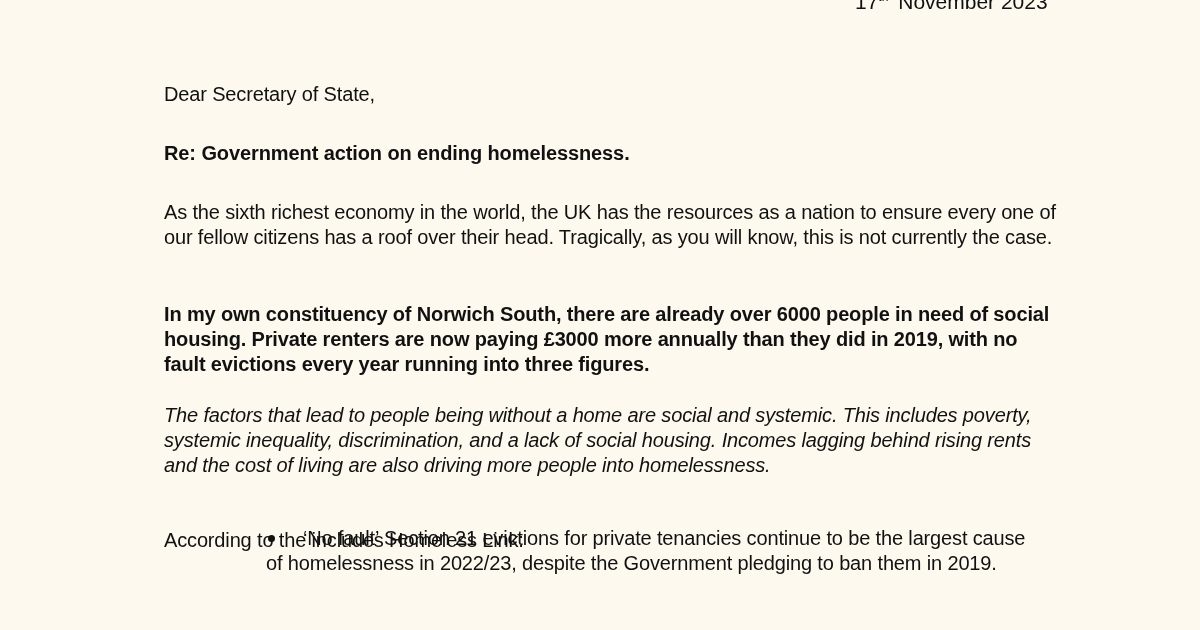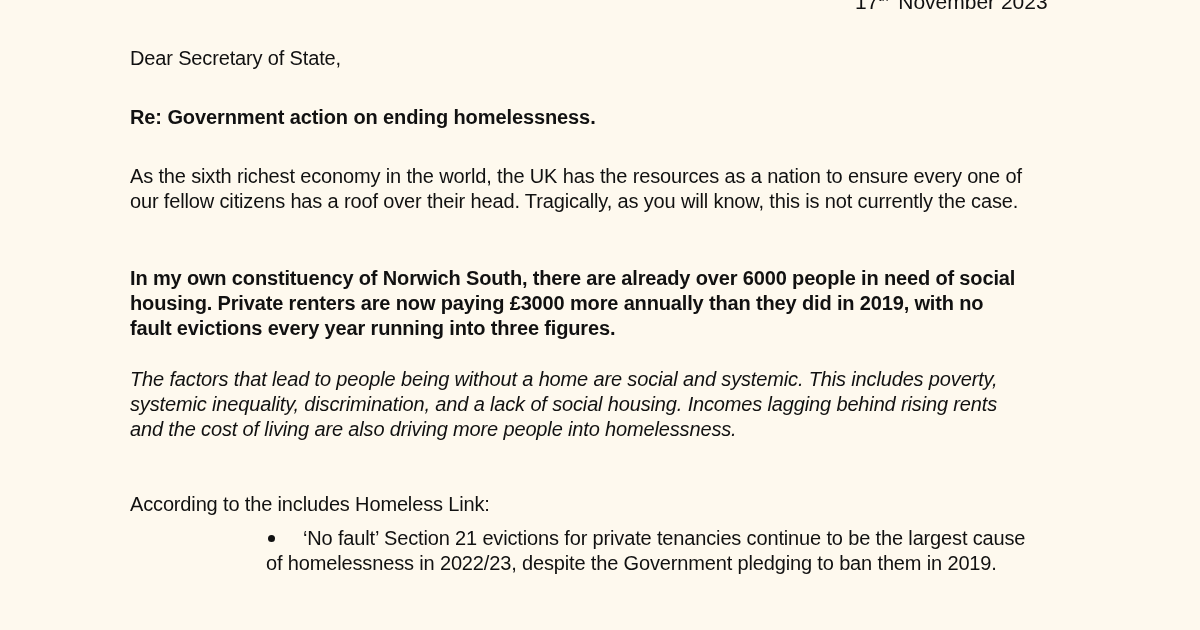--- a/index.html
+++ b/index.html
@@ -30,25 +30,26 @@
       line-height: 26px;
       white-space: nowrap;
     }
     .date sup {
       font-size: 12px;
       vertical-align: super;
       margin-right: 4px;
     }
     .block {
       position: absolute;
-      left: 130px;
+      left: 164px;
       width: 900px;
       font-size: 20px;
       line-height: 25px;
       letter-spacing: -0.15px;
+      margin-top: 36px;
     }
     .salutation { top: 46px; }
     .subject { top: 105px; font-weight: bold; letter-spacing: -0.1px; }
     .p1 { top: 164px; }
     .p2 { top: 266px; font-weight: bold; }
     .p3 { top: 367px; font-style: italic; }
     .p4 { top: 492px; }
     .bullet-list {
       position: absolute;
       left: 253px;

